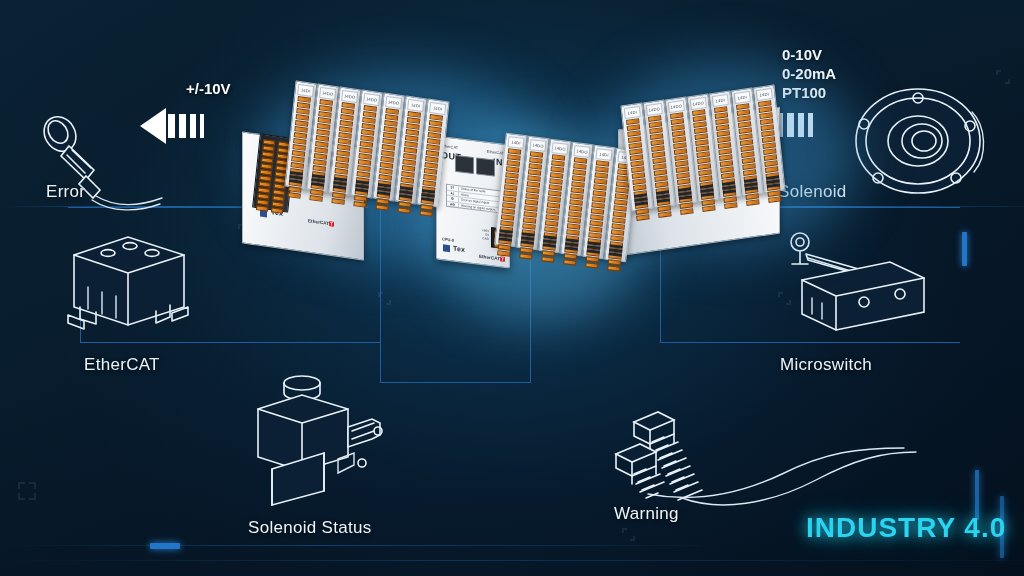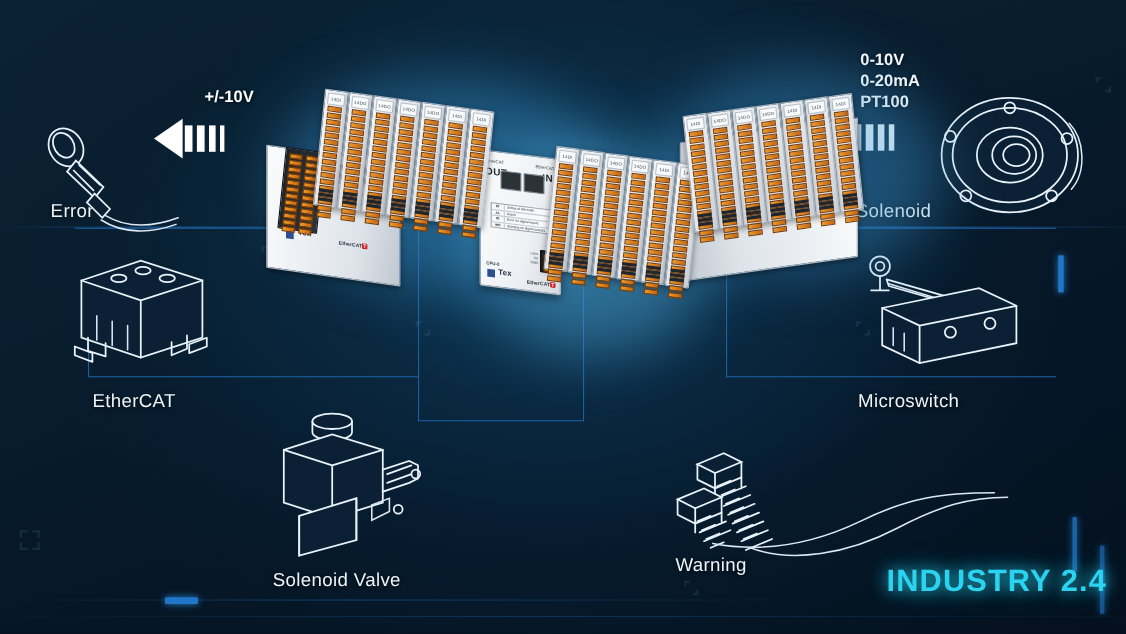--- a/index.html
+++ b/index.html
@@ -163,21 +163,21 @@
       <path class="ws" d="M26 44 L70 58 L116 44 M70 58 L70 106"></path>
       <path class="wfill" d="M116 62 L140 54 L148 58 L148 70 L140 74 L116 82 Z"></path>
       <path class="ws" d="M120 66 L142 58 M120 74 L142 66"></path>
       <circle class="ws" cx="146" cy="66" r="4"></circle>
       <path class="wfill" d="M40 104 L92 88 L92 126 L40 140 Z"></path>
       <path class="ws" d="M40 104 L40 140 M92 88 L92 126"></path>
       <path class="ws2" d="M106 94 L122 88 L122 100 L106 108 Z"></path>
       <circle class="ws" cx="130" cy="98" r="4"></circle>
     </svg>
   </div>
-  <div class="lbl" style="left:248px;top:518px;">Solenoid Valve</div>
+  <div class="lbl" style="left:248px;top:518px;">Solenoid Status</div>
 
   <div class="rack" style="left:612px;top:408px;">
     <svg width="310" height="95" viewBox="0 0 310 95">
       <g transform="translate(18,0)">
         <path class="wfill" d="M4 14 L28 4 L44 12 L20 22 Z"></path>
         <path class="ws" d="M20 22 L20 36 L4 28 L4 14 M44 12 L44 26 L20 36"></path>
         <path class="ws" d="M22 34 L34 29 M26 42 L38 37 M30 50 L42 45 M34 58 L46 53 M38 66 L50 61 M42 74 L54 69 M46 82 L58 77"></path>
         <path class="ws" d="M20 36 L20 46 M44 26 L44 36 M24 44 L48 34 M28 52 L52 42 M32 60 L56 50 M36 68 L60 58 M40 76 L64 66 M44 84 L68 74 M48 92 L72 82"></path>
         <path class="ws2" d="M52 90 C90 104 140 96 186 72 C224 52 252 44 286 44"></path>
       </g>
@@ -897,15 +897,15 @@
           </div>
           <div class="termcol" style="left:3px;bottom:4px;width:13px;">
             <div class="termdark"></div>
             <div class="termdark"></div>
             <div class="termdark"></div>
           </div>
         </div>
       </div>
   </div>
 
-  <div class="ind40" style="left: 806px; top: 512px; color: rgb(42, 212, 240); text-shadow: rgb(42, 212, 240) 0px 0px 14px, rgba(42, 212, 240, 0.45) 0px 0px 30px;">INDUSTRY 2.4</div>
+  <div class="ind40" style="left: 806px; top: 512px; color: rgb(42, 212, 240); text-shadow: rgb(42, 212, 240) 0px 0px 14px, rgba(42, 212, 240, 0.45) 0px 0px 30px;">INDUSTRY 4.0</div>
 
 </div>
 
 </body></html>

